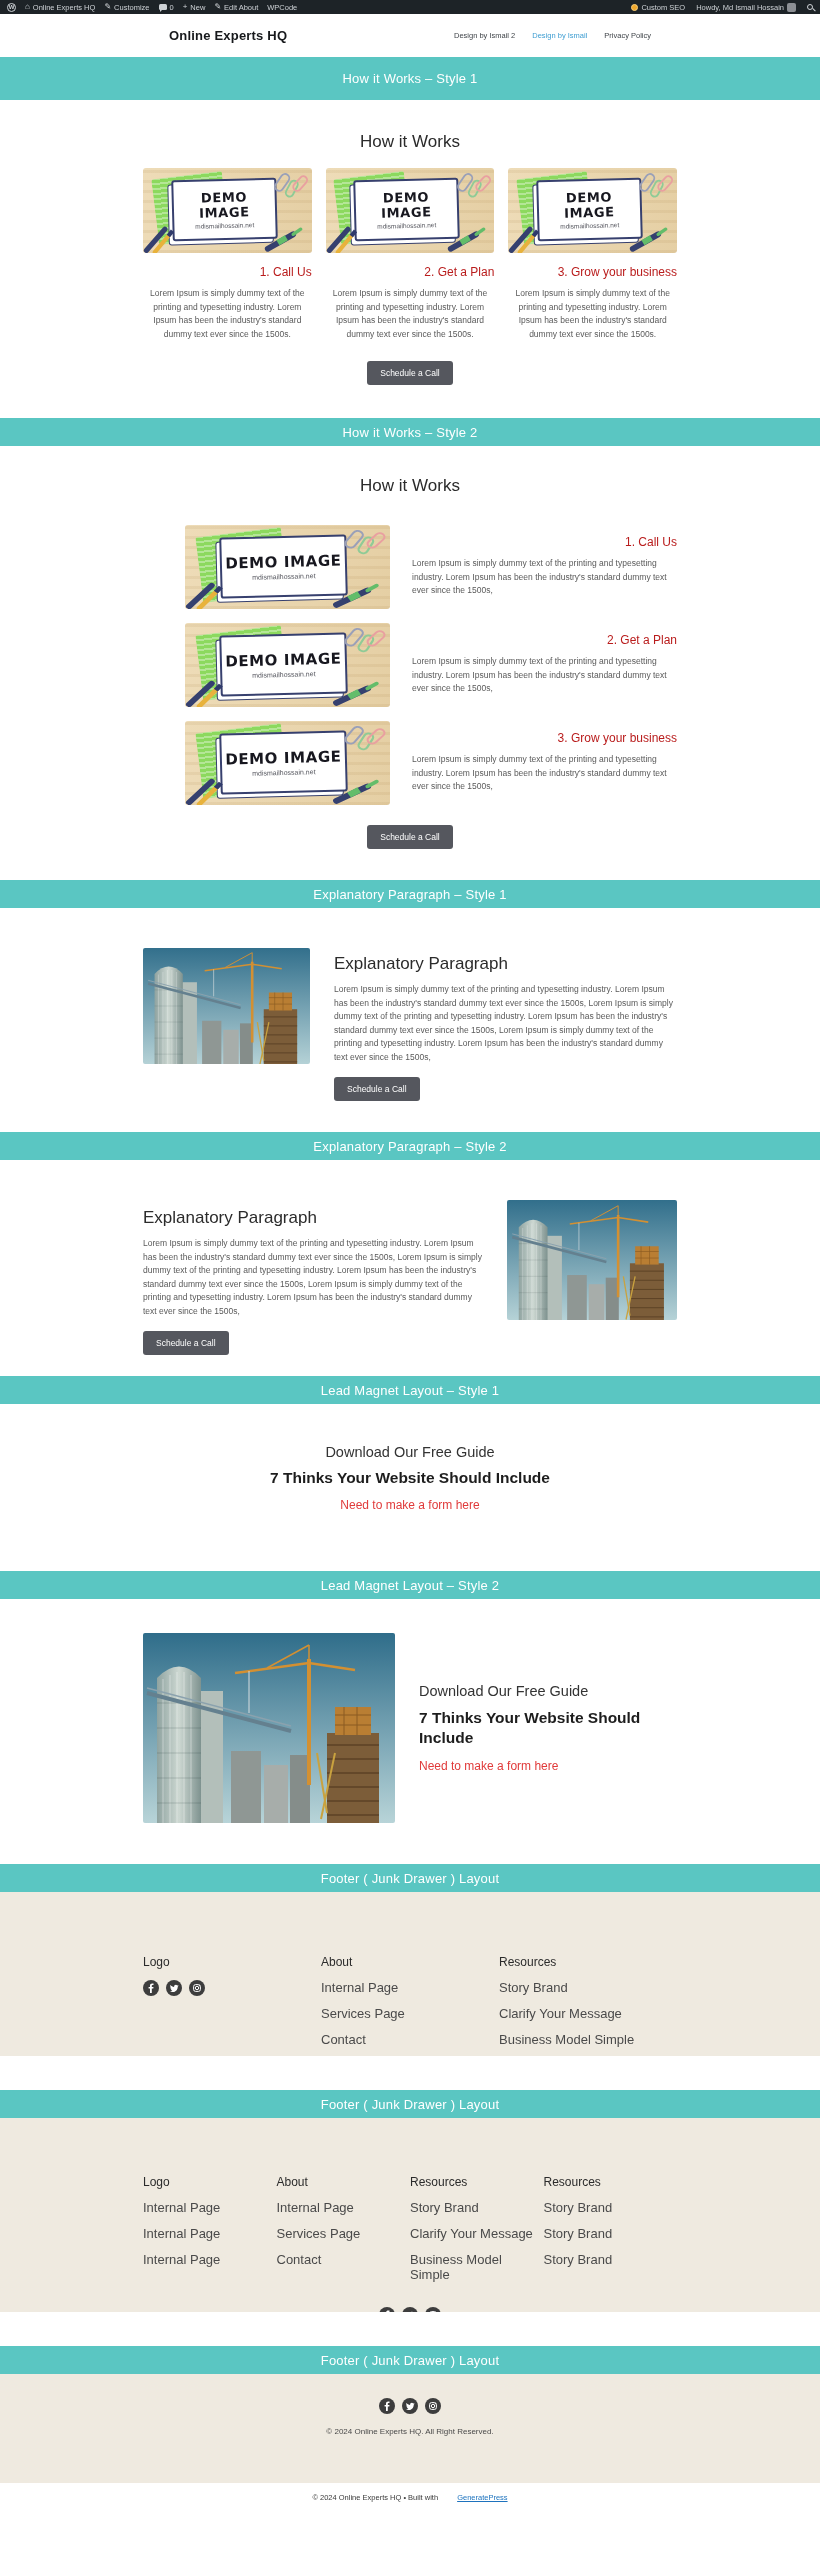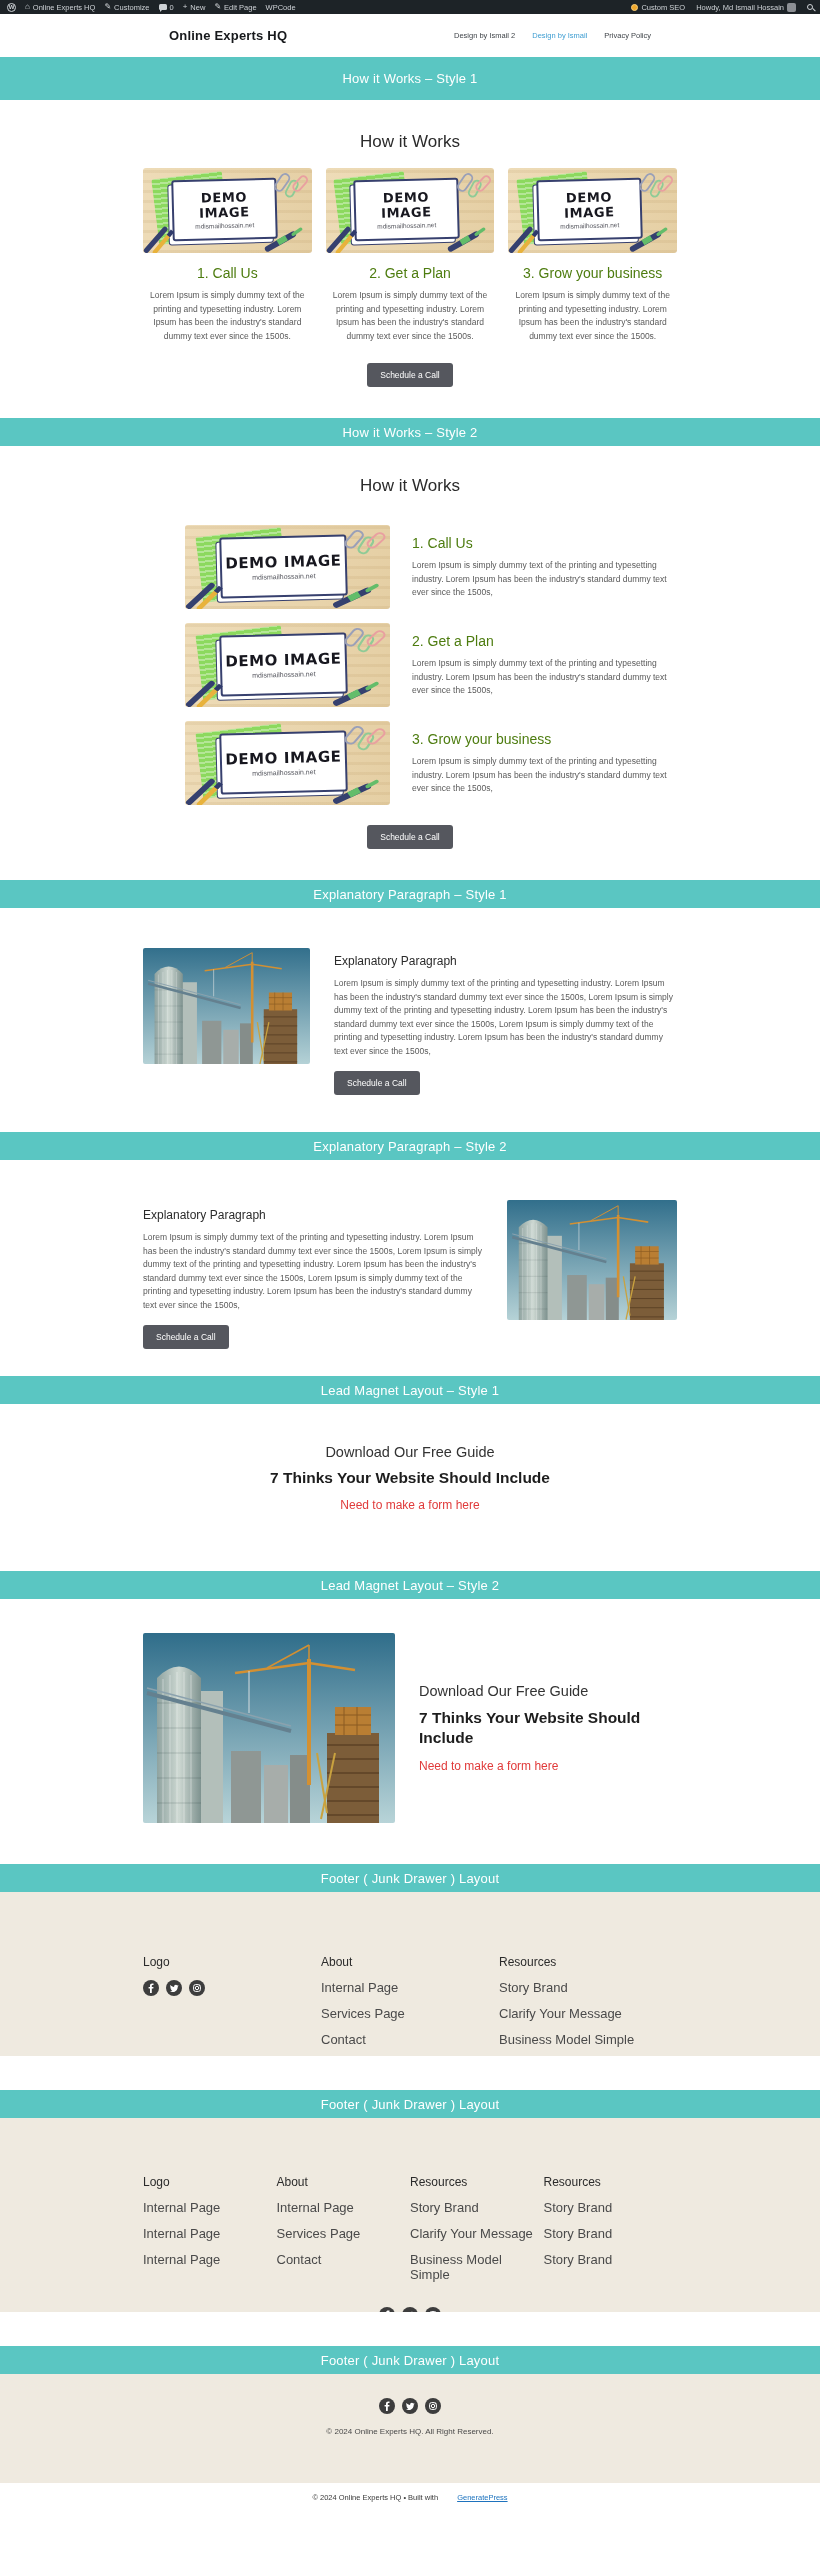--- a/index.html
+++ b/index.html
@@ -61,35 +61,35 @@
   .t2 { color:#55565e; margin-top:2px; }
   .demo-a { width:100%; height:85px; }
   .demo-a .t1 { font-size:13px; } .demo-a .t2 { font-size:6.5px; }
   .demo-b { width:205px; height:84px; flex:none; }
   .demo-b .t1 { font-size:15px; } .demo-b .t2 { font-size:7px; }
   .deco { position:absolute; inset:0; width:100%; height:100%; }
   
   #sec-hiw1 { height:318px; padding-top:32px; }
   .cols3 { display:flex; gap:14px; margin-top:16px; }
   .col { flex:1; text-align:center; }
-  .step-title { font-size:14px; font-weight:500; color:#4d7c0f; margin:12px 0 8px; }
+  .step-title { font-size:12px; font-weight:500; color:#b91c1c; margin:12px 0 8px;text-align:right; }
   #sec-hiw1 .btncenter { margin-top:20px; }
 
   #sec-hiw2 { height:434px; padding-top:30px; }
   .row2 { display:flex; gap:22px; padding-left:42px; margin-top:14px; }
   .row2:first-of-type { margin-top:29px; }
   .row2-text { flex:1; padding-top:6px; text-align:left; }
   .row2-text .step-title { margin:4px 0 8px; }
   #sec-hiw2 .btncenter { margin-top:20px; }
 
   #sec-expl1 { height:224px; padding-top:40px; }
   #sec-expl2 { height:216px; padding-top:40px; }
   .expl-flex { display:flex; gap:24px; }
   .photo { flex:none; border-radius:2px; display:block; }
-  .expl-h { font-size:12px; font-weight:500; color:#2b2b2b; margin-bottom:9px; }
+  .expl-h { font-size:17px; font-weight:500; color:#2b2b2b; margin-bottom:9px; }
   .expl-right { flex:1; padding-top:6px; }
   .expl-left { flex:1; padding-top:8px; }
   .expl-flex .btn { margin-top:12px; }
 
   #sec-lm1 { height:167px; padding-top:40px; }
   .lm-eyebrow { font-size:14.5px; font-weight:400; color:#333; }
   .lm-title { font-size:15.5px; font-weight:700; color:#1d1d1d; margin-top:9px; }
   .lm-note { font-size:12px; color:#e03a3a; margin-top:11px; }
   #sec-lm2 { height:265px; padding-top:34px; }
   .lm2-flex { display:flex; gap:24px; align-items:center; }
@@ -198,21 +198,21 @@
   <span class="ab-item">
     <span class="bubble"></span>
     <span>0</span>
   </span>
   <span class="ab-item">
     <span class="i-glyph">+</span>
     <span>New</span>
   </span>
   <span class="ab-item">
     <span class="i-glyph">✎</span>
-    <span>Edit Page</span>
+    <span>Edit About</span>
   </span>
   <span class="ab-item">
     <span>WPCode</span>
   </span>
   <span class="ab-right">
     <span class="ab-item">
       <span class="seo-dot"></span>
       <span>Custom SEO</span>
     </span>
     <span class="ab-item">

